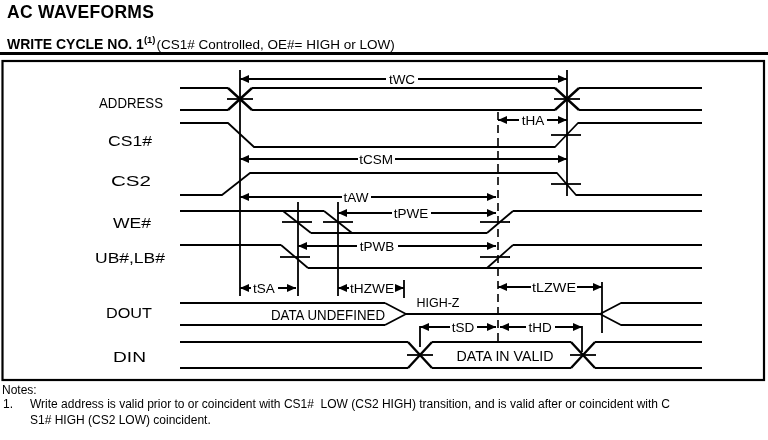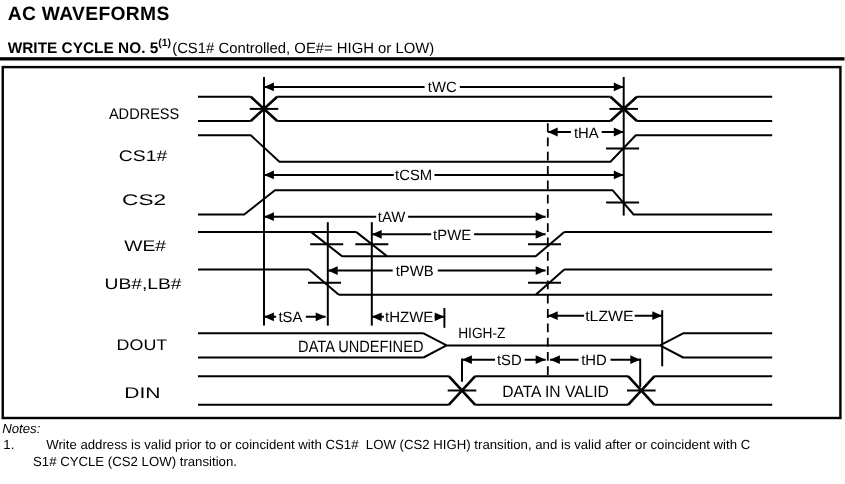--- a/index.html
+++ b/index.html
@@ -22,30 +22,30 @@
   .xx{stroke:#000;stroke-width:2.4;fill:none;}
   .tick{stroke:#000;stroke-width:1.8;}
   .ref{stroke:#000;stroke-width:1.8;}
   .dash{stroke:#000;stroke-width:1.6;stroke-dasharray:8 5;}
   .ah{fill:#000;stroke:none;}
   .bg{fill:#ffffff;stroke:none;}
   .dim{font-family:"Liberation Sans",sans-serif;font-size:13.5px;text-anchor:middle;fill:#000;}
   .sig{font-family:"Liberation Sans",sans-serif;font-size:14px;text-anchor:end;fill:#000;}
   .bus{font-family:"Liberation Sans",sans-serif;font-size:15px;text-anchor:middle;fill:#000;}
   .hiz{font-family:"Liberation Sans",sans-serif;font-size:13.5px;text-anchor:middle;fill:#000;}
-  .notes{position:absolute;left:2px;top:383px;font-size:12px;line-height:15px;white-space:pre;font-style:italic;}
+  .notes{position:absolute;left:2px;top:383px;font-size:12px;line-height:15px;white-space:pre;}
   .note-item{position:absolute;left:3px;top:397px;font-size:12px;white-space:pre;}
-  .note-l1{position:absolute;left:30px;top:397px;font-size:12px;white-space:pre;margin-left:12px;}
+  .note-l1{position:absolute;left:30px;top:397px;font-size:12px;white-space:pre;}
   .note-l2{position:absolute;left:30px;top:413px;font-size:12px;white-space:pre;}
 </style>
 </head>
 <body>
 
 <div class="page-title">AC WAVEFORMS</div>
-<div class="subtitle"><span class="st-bold">WRITE CYCLE NO. 5</span><span class="st-sup">(1)</span><span class="st-rest">(CS1# Controlled, OE#= HIGH or LOW)</span></div>
+<div class="subtitle"><span class="st-bold">WRITE CYCLE NO. 1</span><span class="st-sup">(1)</span><span class="st-rest">(CS1# Controlled, OE#= HIGH or LOW)</span></div>
 
 <svg width="768" height="440" viewBox="0 0 768 440">
 
   <rect x="0" y="52" width="768" height="3" fill="#000"></rect>
 
   <rect x="2.5" y="61" width="761.5" height="319" fill="none" stroke="#000" stroke-width="2.2"></rect>
 
   <g>
     <line class="ref" x1="240" y1="70" x2="240" y2="296"></line>
     <line class="ref" x1="567" y1="70" x2="567" y2="196"></line>
@@ -200,13 +200,13 @@
   </g>
 
   <text class="bus" x="328" y="320" textLength="114" lengthAdjust="spacingAndGlyphs">DATA UNDEFINED</text>
   <text class="hiz" x="438" y="307" textLength="43" lengthAdjust="spacingAndGlyphs">HIGH-Z</text>
   <text class="bus" x="505" y="361" textLength="97" lengthAdjust="spacingAndGlyphs">DATA IN VALID</text>
 </svg>
 
 <div class="notes">Notes:</div>
 <div class="note-item">1.</div>
 <div class="note-l1">Write address is valid prior to or coincident with CS1#  LOW (CS2 HIGH) transition, and is valid after or coincident with C</div>
-<div class="note-l2">S1# CYCLE (CS2 LOW) transition.</div>
+<div class="note-l2">S1# HIGH (CS2 LOW) coincident.</div>
 
 </body></html>

